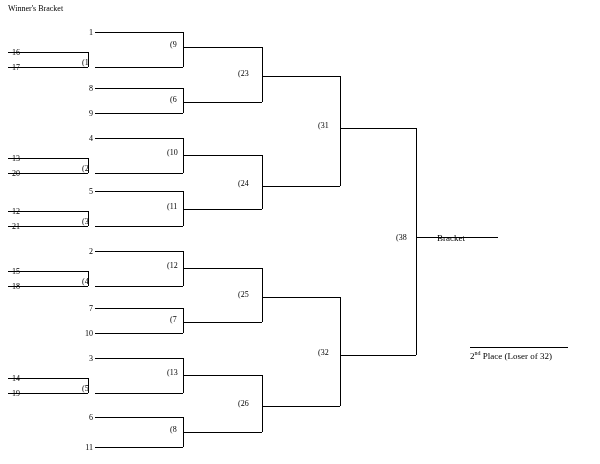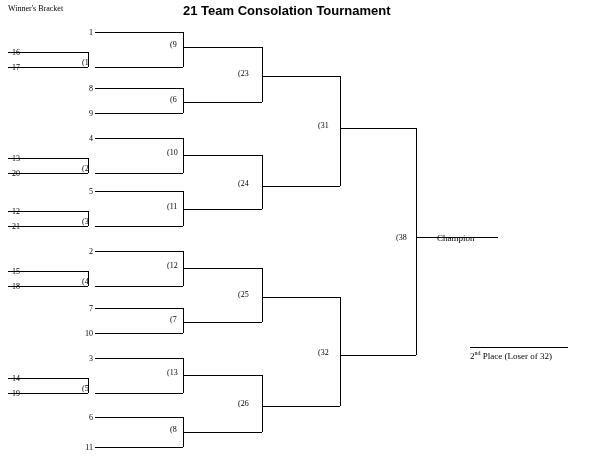--- a/index.html
+++ b/index.html
@@ -67,21 +67,20 @@
   .outcome-label sup {
     font-size: 6px;
     vertical-align: super;
   }
 </style>
 </head>
 <body>
 
 <div id="bracket-page">
 
-  <div class="bracket-title" style="left:183px; top:3px;">21 Team Consolation Tournament</div>
 
   <div class="corner-label" style="left:8px; top:4px;">Winner's Bracket</div>
 
   <svg id="bracket-svg" viewBox="0 0 600 464">
 
     <g>
       <path class="bracket-line" d="M8 52 H88"></path>
       <path class="bracket-line" d="M8 67 H88"></path>
       <path class="bracket-line" d="M88 52 V67"></path>
       <text class="seed-label" x="20" y="55">16</text>
@@ -241,17 +240,17 @@
       <path class="bracket-line" d="M416 237 H498"></path>
       <text class="game-label" x="396" y="240">(38</text>
     </g>
 
     <g>
       <path class="bracket-line" d="M470 347 H568"></path>
     </g>
 
   </svg>
 
-  <div class="outcome-label" style="left:437px; top:233px;">Champion</div>
+  <div class="outcome-label" style="left:437px; top:233px;">Bracket</div>
 
   <div class="outcome-label" style="left:470px; top:350px;"><span>2</span><sup>nd</sup><span> Place (Loser of 32)</span></div>
 
 </div>
 
 </body></html>

